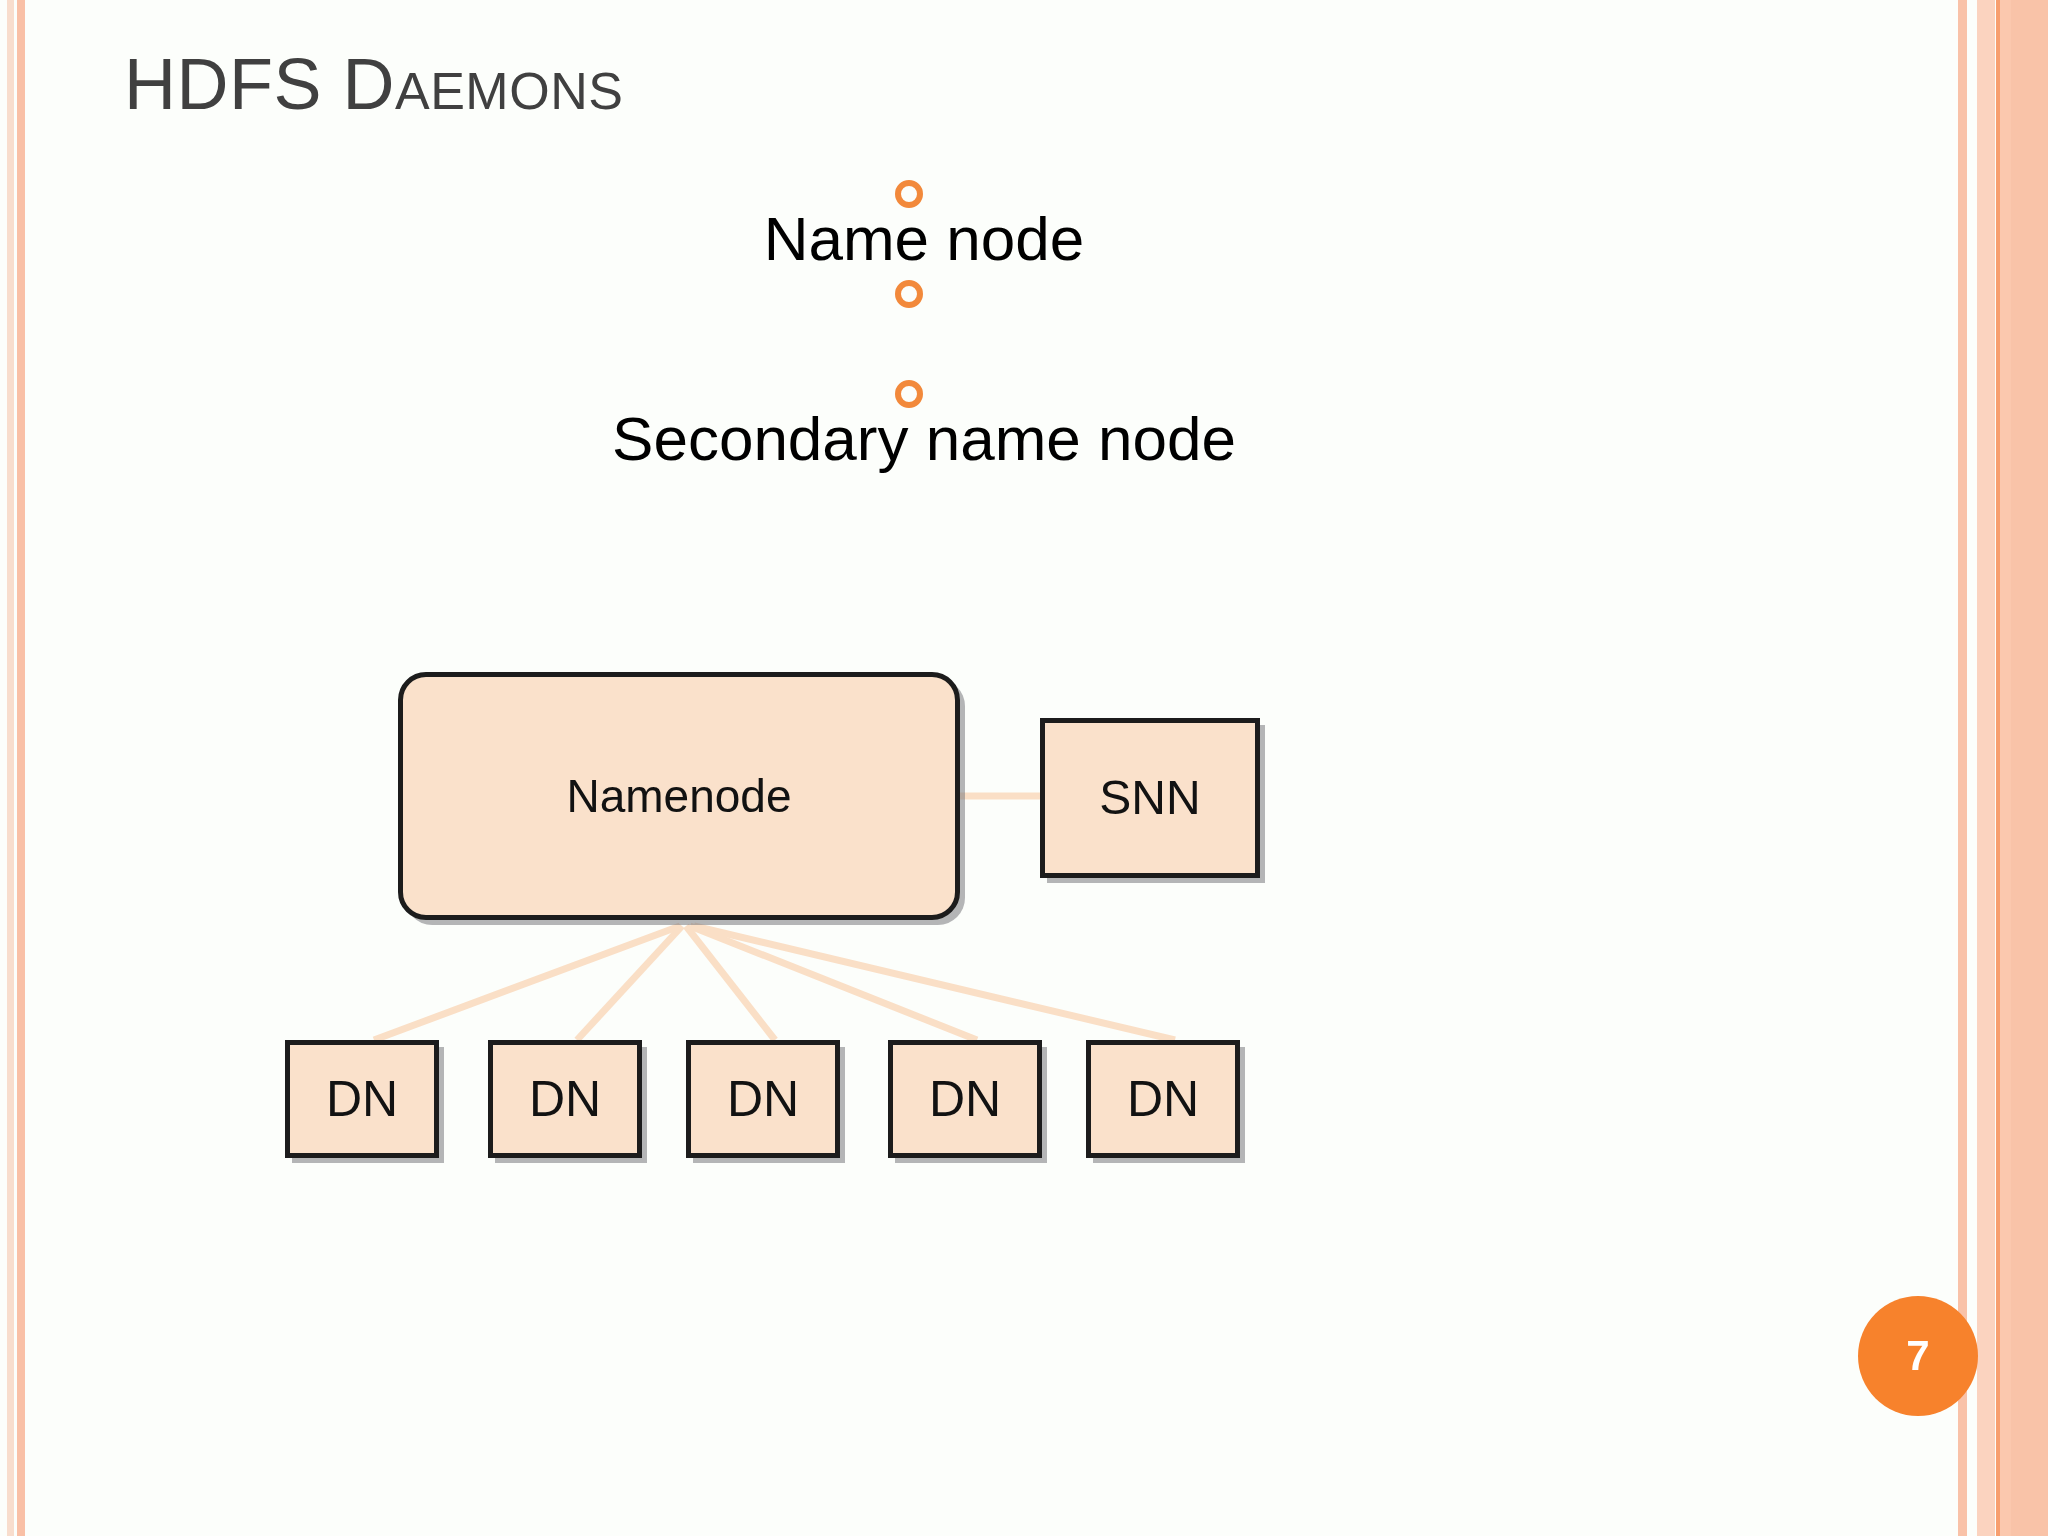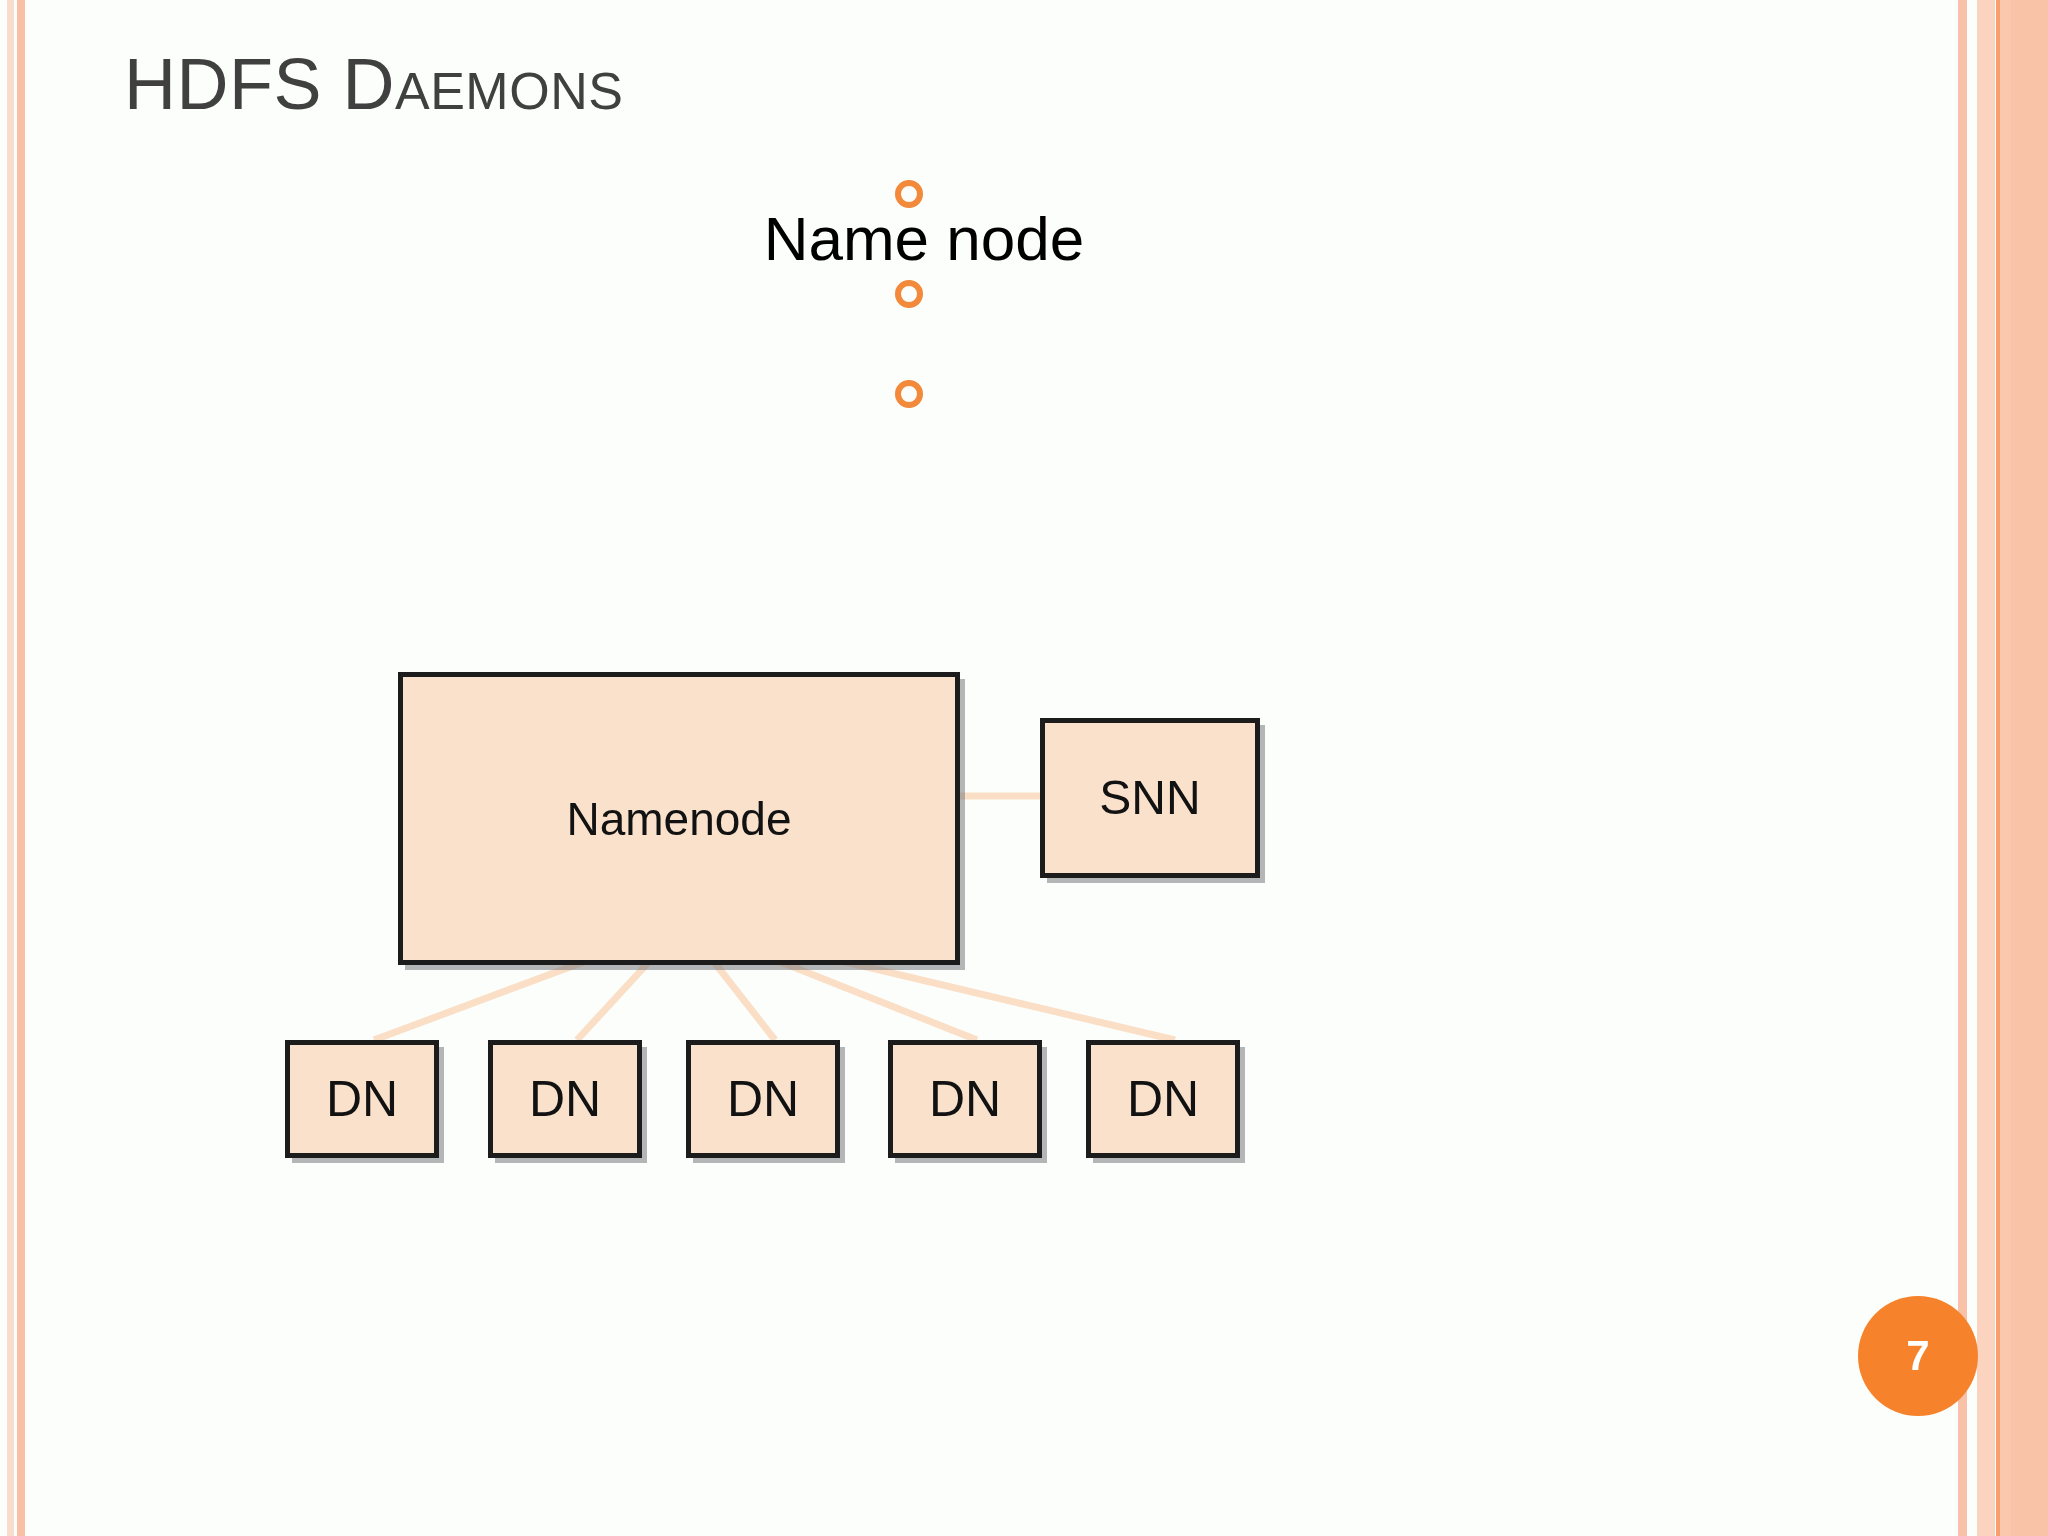--- a/index.html
+++ b/index.html
@@ -102,21 +102,21 @@
     align-items: center;
     justify-content: center;
   }
   .node-label {
     color: #121212;
     font-family: "Liberation Sans", sans-serif;
     line-height: 1;
     white-space: nowrap;
   }
   #box-namenode {
-    left: 398px;  top: 672px;  width: 562px;  height: 293px;
+    left: 398px;  top: 672px;  width: 562px;  height: 248px; border-radius: 28px;
   }
   #box-namenode .node-label { font-size: 46px; }
 
   #box-snn {
     left: 1040px; top: 718px;  width: 220px;  height: 160px;
   }
   #box-snn .node-label { font-size: 48px; }
 
   .box-dn { top: 1040px; width: 154px; height: 118px; }
   .box-dn .node-label { font-size: 50px; }
@@ -176,20 +176,21 @@
       <span class="bullet-marker"></span>
       <span class="bullet-text">Name node</span>
     </div>
 
     <div class="bullet-row">
       <span class="bullet-marker"></span>
     </div>
 
     <div class="bullet-row">
       <span class="bullet-marker"></span>
+      <span class="bullet-text">Secondary name node</span>
     </div>
 
   </div>
 
   <div id="diagram">
 
     <svg id="connectors" viewBox="0 0 2048 1536">
 
       <line x1="960" y1="796" x2="1040" y2="796" stroke="#fadfc6" stroke-width="7"></line>
 

